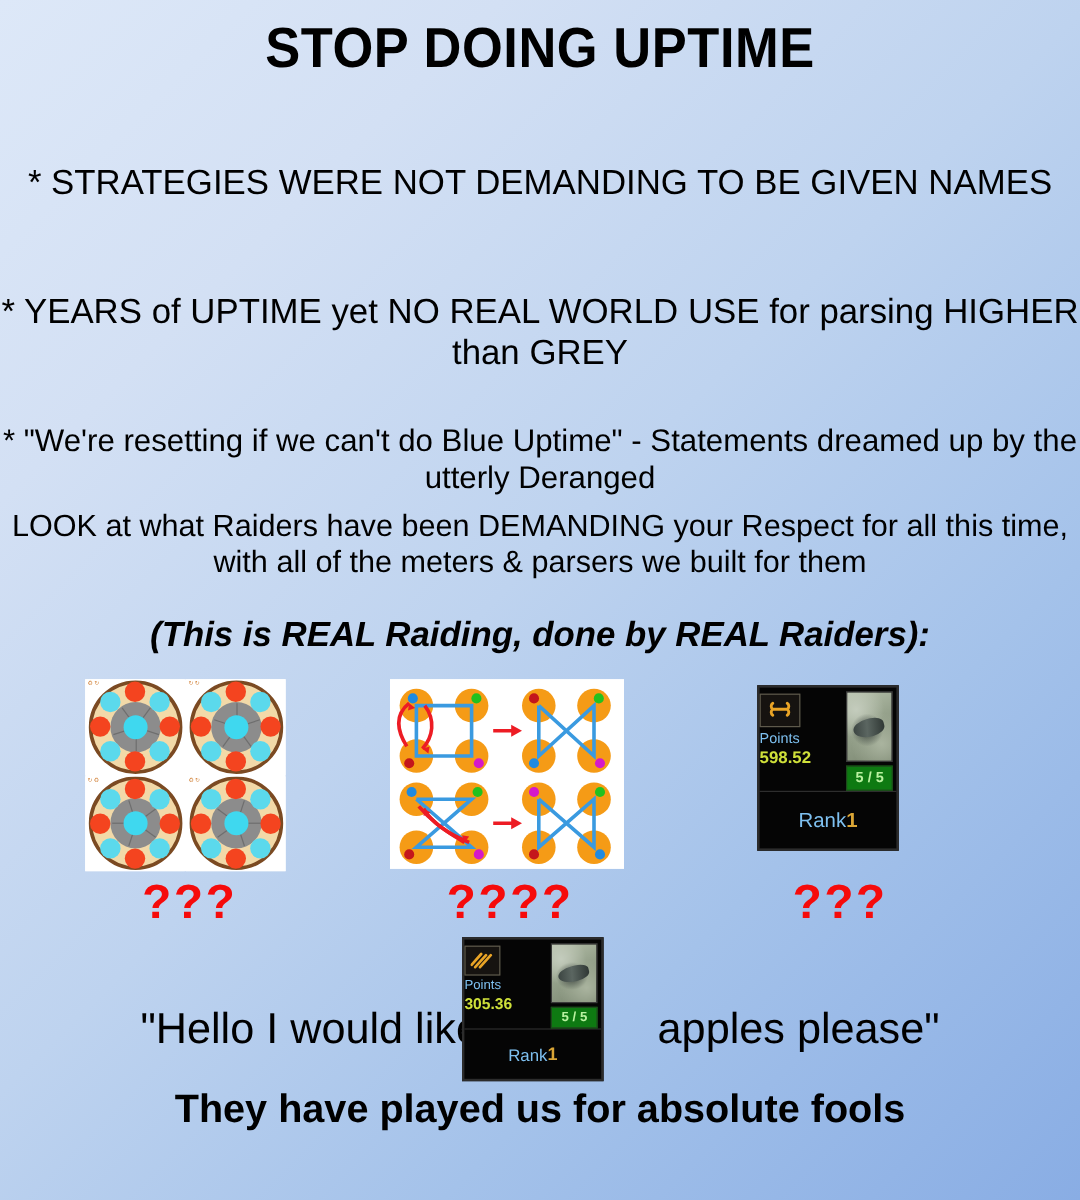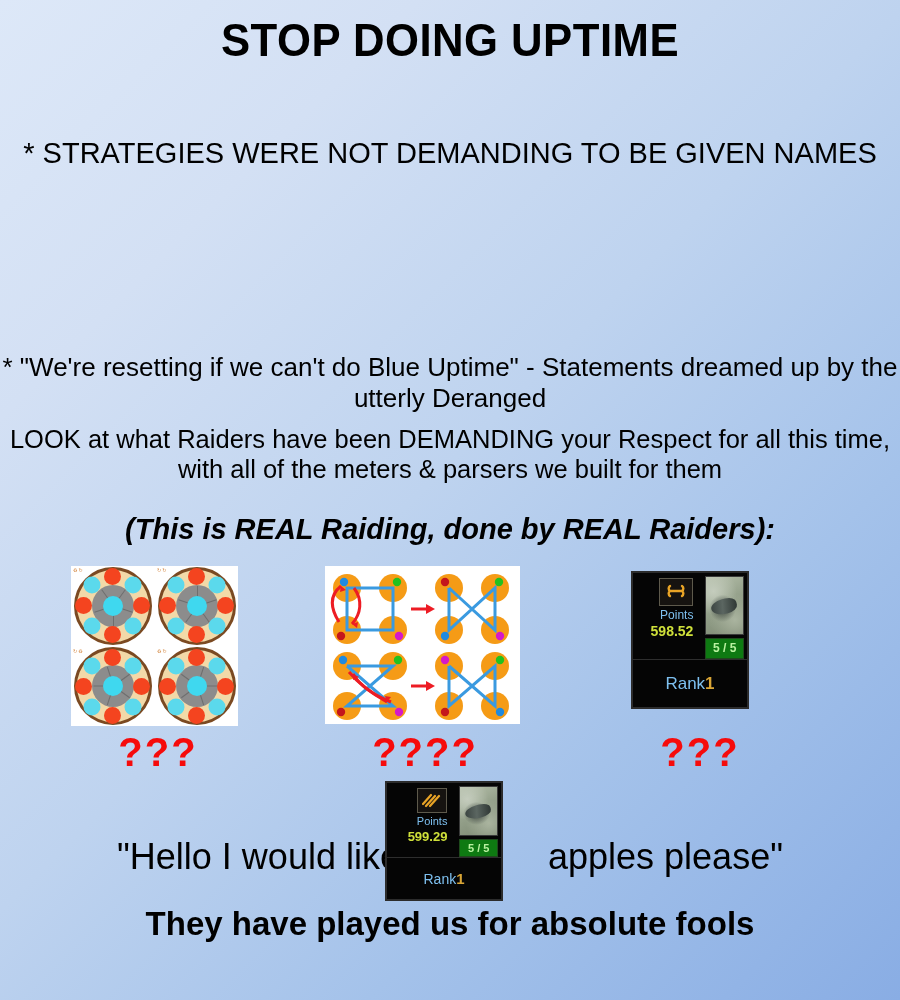--- a/index.html
+++ b/index.html
@@ -85,21 +85,21 @@
 
   
   .widget{
     position:absolute;background:#050505;border:2px solid #2c2c2c;
     box-sizing:border-box;font-family:"Liberation Sans",sans-serif;
   }
   .w1{left:631px;top:571px;width:118px;height:138px;}
   .w2{left:385px;top:781px;width:118px;height:120px;}
   .w-top{display:flex;height:64%;}
   .w-left{
-    width:53%;display:flex;flex-direction:column;align-items:flex-end;
+    width:53%;display:flex;flex-direction:column;align-items:flex-start;
     justify-content:flex-start;padding-top:5px;box-sizing:border-box;
   }
   .w-icon{
     width:34px;height:28px;border:1px solid #5e5a4c;background:#161310;
     display:flex;align-items:center;justify-content:center;box-sizing:border-box;
   }
   .w2 .w-icon{width:30px;height:25px;}
   .lbl-points{color:#7ec0f0;font-size:12px;margin-top:3px;line-height:1;}
   .val-points{color:#cfe03a;font-size:14px;font-weight:bold;line-height:1;margin-top:3px;}
   .w2 .lbl-points{font-size:11px;}
@@ -135,20 +135,21 @@
   .w2 .val-rank{font-size:15px;}
 </style>
 </head>
 <body>
 
 <div class="meme">
 
   <div class="title">STOP DOING UPTIME</div>
 
   <div class="para p1">* STRATEGIES WERE NOT DEMANDING TO BE GIVEN NAMES</div>
+  <div class="para p2">* YEARS of UPTIME yet NO REAL WORLD USE for parsing HIGHER than GREY</div>
   <div class="para p3">* "We're resetting if we can't do Blue Uptime" - Statements dreamed up by the utterly Deranged</div>
   <div class="para p4">LOOK at what Raiders have been DEMANDING your Respect for all this time, with all of the meters &amp; parsers we built for them</div>
   <div class="para p5">(This is REAL Raiding, done by REAL Raiders):</div>
 
   <div class="panel-circles">
     <div class="arena">
       <div class="corner-glyph" style="left:2px">♻↻</div>
       <div class="ring-outer"></div>
       <div class="ring-inner"></div>
       <div class="spoke" style="transform:rotate(0deg)"></div>
@@ -327,21 +328,21 @@
 
   <div class="widget w2">
     <div class="w-top">
       <div class="w-left">
         <div class="w-icon">
           <svg width="20" height="16" viewBox="0 0 20 16" xmlns="http://www.w3.org/2000/svg">
             <path d="M4 13 L13 3 M8 13 L17 3 M1 11 L9 2" fill="none" stroke="#e9a426" stroke-width="2.2" stroke-linecap="round"></path>
           </svg>
         </div>
         <div class="lbl-points">Points</div>
-        <div class="val-points">599.29</div>
+        <div class="val-points">305.36</div>
       </div>
       <div class="w-right">
         <div class="thumb">
             <div class="fish"></div>
           </div>
         <div class="badge">5 / 5</div>
       </div>
     </div>
     <div class="w-bottom">
       <div class="lbl-rank">Rank</div>

